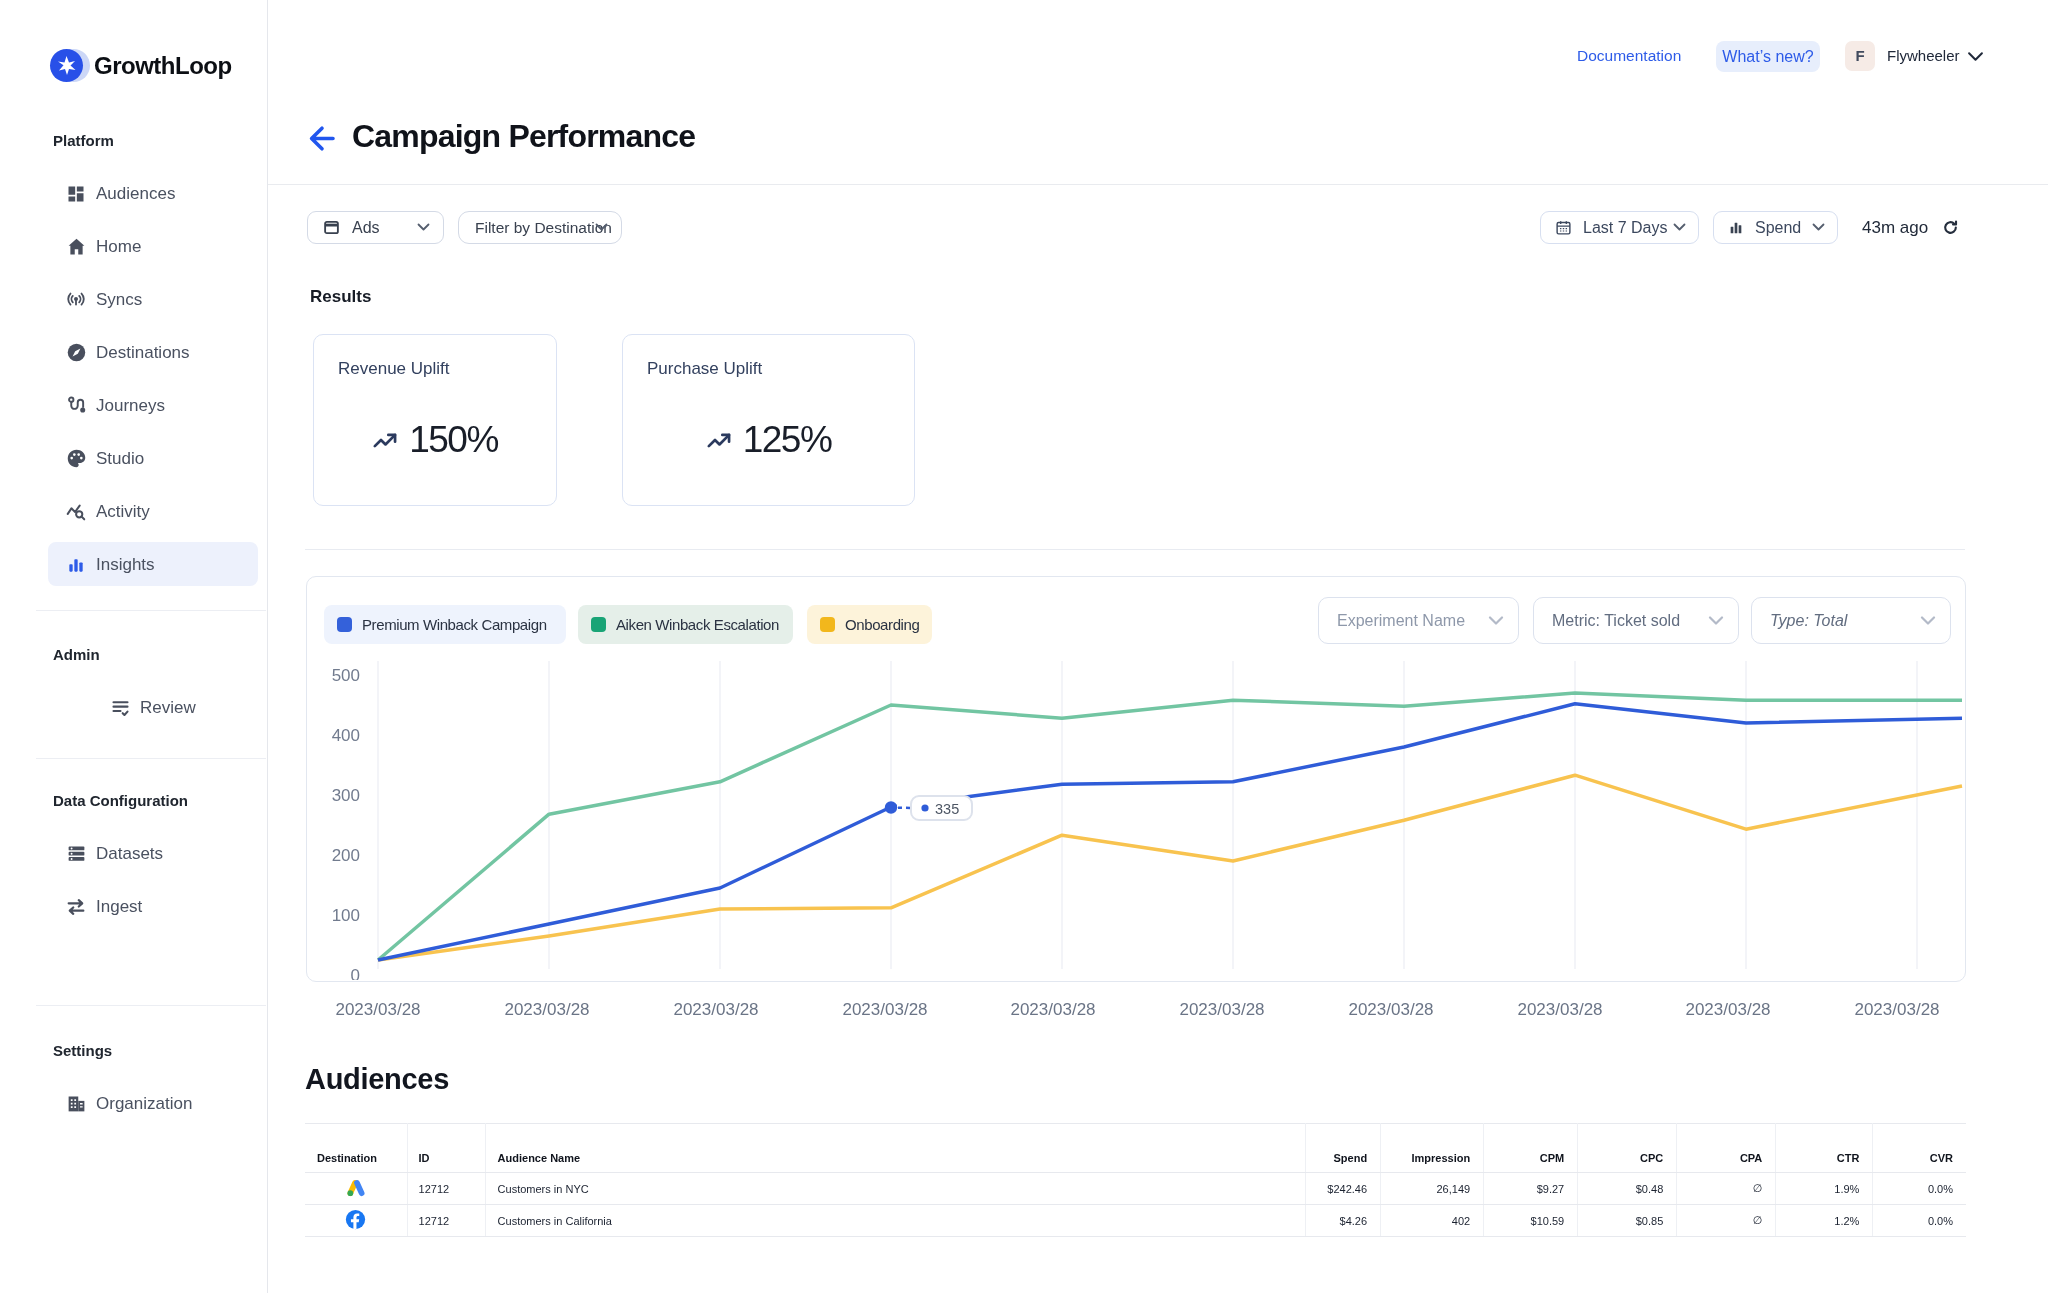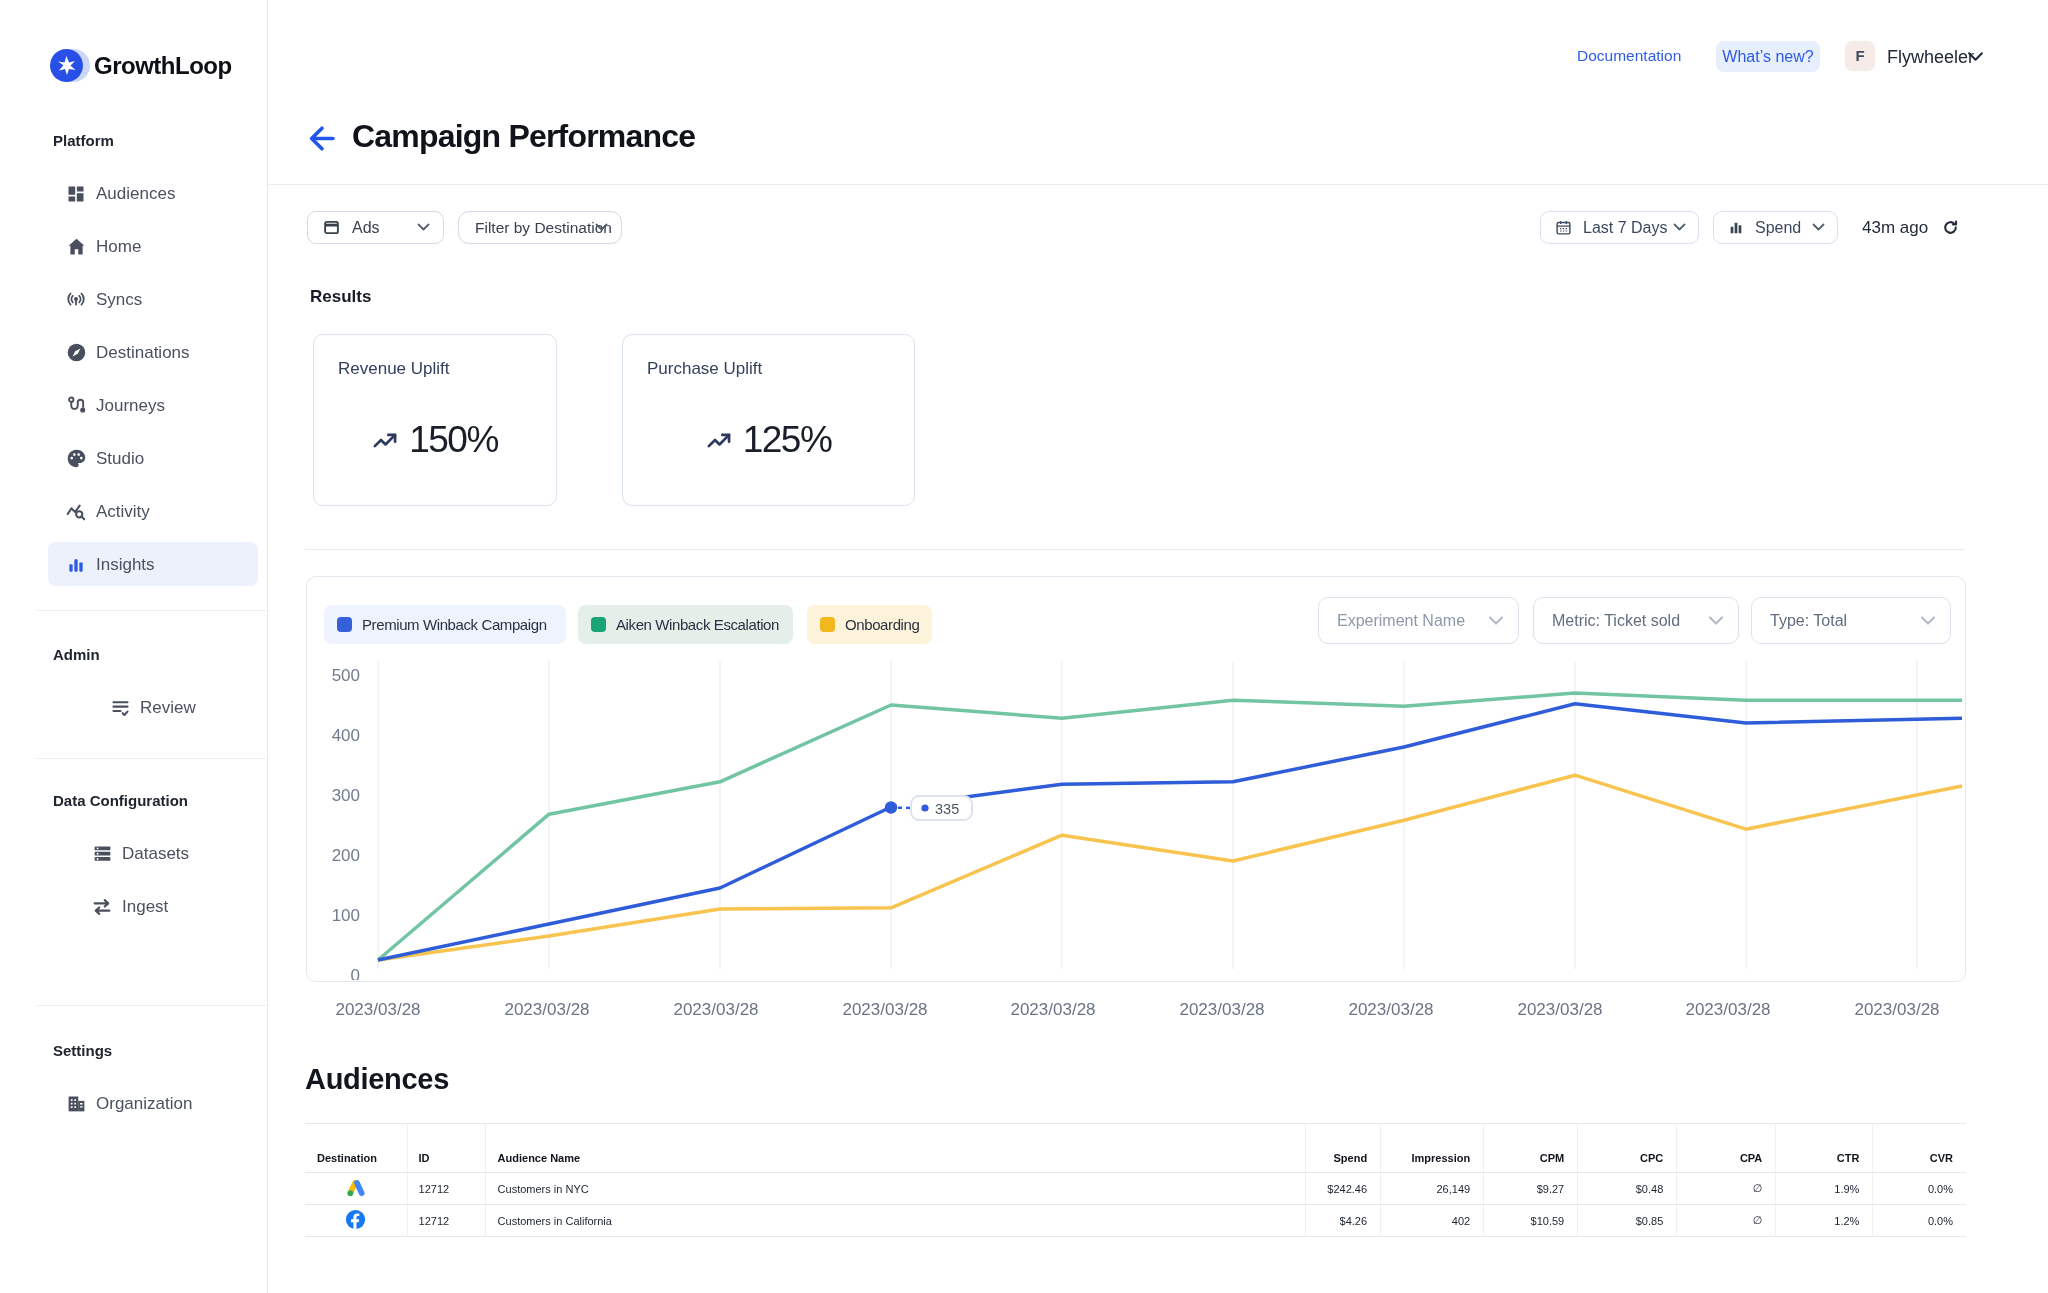--- a/index.html
+++ b/index.html
@@ -16,21 +16,21 @@
 .nav-item { position:relative; height:53px; display:flex; align-items:center; }
 .nav-item .ic { position:absolute; left:64px; width:24px; height:24px; display:flex; align-items:center; justify-content:center; }
 .nav-item .tx { position:absolute; left:96px; font-size:17px; color:#4a5160; }
 .nav-sel { position:absolute; left:48px; top:4px; width:210px; height:44px; background:#edf1fc; border-radius:8px; }
 .sdiv { position:absolute; left:36px; width:230px; height:1px; background:#eceef3; }
 
 
 #hdr-doc { position:absolute; left:1577px; top:47px; font-size:15.5px; color:#2d5be8; }
 #hdr-new { position:absolute; left:1716px; top:41px; width:104px; height:31px; background:#e7eefc; border-radius:8px; color:#2d5be8; font-size:16px; text-align:center; line-height:31px; }
 #hdr-av { position:absolute; left:1845px; top:41px; width:30px; height:30px; background:#f6ebe6; border-radius:7px; color:#414b5e; font-size:15px; font-weight:700; text-align:center; line-height:30px; }
-#hdr-name { position:absolute; left:1887px; top:47px; font-size:18px; font-weight:500; color:#20293a; }
+#hdr-name { position:absolute; left:1887px; top:47px; font-size:15px; font-weight:500; color:#20293a; }
 #title { position:absolute; left:352px; top:118px; font-size:32px; font-weight:600; color:#10131a; letter-spacing:-0.8px; }
 #hdr-line { position:absolute; left:268px; top:184px; width:1780px; height:1px; background:#e9ebef; }
 
 
 .btn { position:absolute; top:211px; height:33px; border:1.5px solid #d4dae6; border-radius:9px; display:flex; align-items:center; background:#fff; }
 .btn .t { font-size:16px; color:#39414f; }
 .btn2 { border-color:#d7dff0; }
 #ago { position:absolute; top:218px; left:1862px; font-size:17px; font-weight:500; color:#222b3a; }
 #results { position:absolute; left:310px; top:287px; font-size:17px; font-weight:700; color:#171c26; }
 
@@ -168,21 +168,21 @@
             <path d="M4 6h16M4 11h16M4 16h8" stroke-linecap="round"></path>
             <path d="M14.5 18.5l2 2 3.5-3.8" stroke-linecap="round" stroke-linejoin="round"></path>
           </svg>
         </span>
       <span class="tx">Review</span>
     </div>
   </div>
 
   <div class="sdiv" style="top:758px;"></div>
   <div class="sec-label" style="top:792px;">Data Configuration</div>
-  <div class="nav" style="top:827px;padding-left:26px;">
+  <div class="nav" style="top:827px;">
     <div class="nav-item">
       <span class="ic">
           <svg width="21" height="21" viewBox="0 0 24 24" fill="#494f5d">
             <rect x="3" y="4" width="18" height="4.4" rx="1"></rect>
             <rect x="3" y="10" width="18" height="4.4" rx="1"></rect>
             <rect x="3" y="16" width="18" height="4.4" rx="1"></rect>
             <circle cx="6.4" cy="6.2" r="1.1" fill="#fff"></circle>
             <circle cx="6.4" cy="12.2" r="1.1" fill="#fff"></circle>
             <circle cx="6.4" cy="18.2" r="1.1" fill="#fff"></circle>
           </svg>
@@ -319,21 +319,21 @@
         <path d="M2 1.5l6 6 6-6"></path>
       </svg>
     </div>
   <div class="dd" style="left:1226px; width:206px;">
       <span class="dt" style="color:#626d80;">Metric: Ticket sold</span>
     <svg width="16" height="10" viewBox="0 0 16 10" fill="none" stroke="#b3bac8" stroke-width="2.2" stroke-linecap="round" stroke-linejoin="round">
         <path d="M2 1.5l6 6 6-6"></path>
       </svg>
     </div>
   <div class="dd" style="left:1444px; width:200px;">
-      <span class="dt" style="color:#626d80;">Type: Total</span>
+      <span class="dt" style="color:#626d80;font-style:italic;">Type: Total</span>
     <svg width="16" height="10" viewBox="0 0 16 10" fill="none" stroke="#b3bac8" stroke-width="2.2" stroke-linecap="round" stroke-linejoin="round">
         <path d="M2 1.5l6 6 6-6"></path>
       </svg>
     </div>
 
   <svg id="plot" width="1657" height="403" viewBox="0 0 1657 403" style="position:absolute; left:0; top:0;">
 
     <g stroke="#f3f4f8" stroke-width="2">
       <line x1="71" y1="84" x2="71" y2="392"></line>
       <line x1="242" y1="84" x2="242" y2="392"></line>

